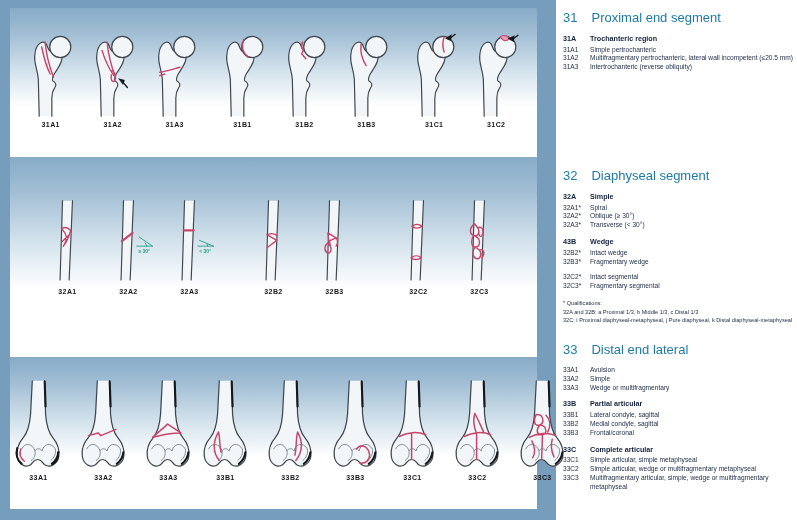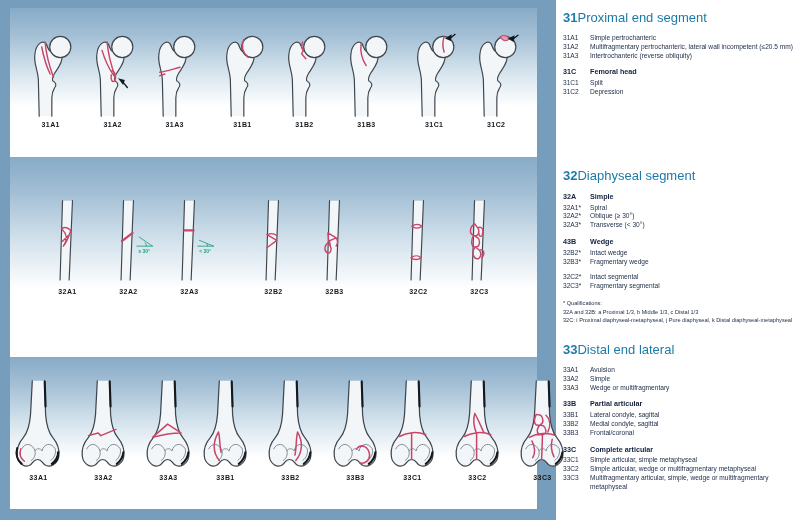--- a/index.html
+++ b/index.html
@@ -38,21 +38,21 @@
   svg .fxfill{fill:#e79db4;stroke:#c84569;stroke-width:1.2;}
   svg .blk{fill:#15181c;stroke:none;}
   svg .blk2{fill:none;stroke:#15181c;stroke-width:2.4;stroke-linecap:round;}
   svg .grn{fill:none;stroke:#2aa184;stroke-width:1.1;stroke-linecap:round;}
   svg .grntext{fill:#2aa184;font:bold 6px "Liberation Sans",sans-serif;}
   
   .info{position:absolute;left:563px;top:0;width:234px;height:520px;}
   .section{position:absolute;left:0;width:234px;}
   .sec0{top:10px;} .sec1{top:168px;} .sec2{top:342px;}
   .sec-heading{font-size:13px;color:#1d7aa8;margin-bottom:9px;white-space:nowrap;}
-  .sec-heading .scode{font-weight:bold;margin-right:0;}
+  .sec-heading .scode{font-weight:normal;margin-right:14px;}
   .group{margin-bottom:7px;}
   .grow{display:flex;line-height:1.34;}
   .gcode{width:27px;flex:none;font-size:6.6px;color:#1c2b45;}
   .gtext{font-size:6.6px;color:#1c2b45;white-space:nowrap;}
   .gtext.wrap{white-space:normal;}
   .ghead{margin-bottom:2px;}
   .ghead .gcode,.ghead .gtext{font-weight:bold;font-size:7.2px;color:#12213d;}
   .footnotes{margin-top:8px;font-size:5.6px;color:#1c2b45;line-height:1.55;white-space:nowrap;}
 </style>
 </head>
@@ -325,45 +325,35 @@
             <div class="figlabel">33C3</div>
           </div>
         </div>
       </div>
   </div>
 </div>
 <div class="info">
     <div class="section sec0">
       <div class="sec-heading"><span class="scode">31</span><span class="stitle">Proximal end segment</span></div>
       <div class="group">
+        <div class="grow ghead">
+          <span class="gcode">31A</span>
+          <span class="gtext">Trochanteric region</span>
+        </div>
         <div class="grow">
           <span class="gcode">31A1</span>
           <span class="gtext">Simple pertrochanteric</span>
         </div>
         <div class="grow">
           <span class="gcode">31A2</span>
           <span class="gtext">Multifragmentary pertrochanteric, lateral wall incompetent (≤20.5 mm)</span>
         </div>
         <div class="grow">
           <span class="gcode">31A3</span>
           <span class="gtext">Intertrochanteric (reverse obliquity)</span>
-        </div>
-      </div>
-      <div class="group">
-        <div class="grow ghead">
-          <span class="gcode">31C</span>
-          <span class="gtext">Femoral head</span>
-        </div>
-        <div class="grow">
-          <span class="gcode">31C1</span>
-          <span class="gtext">Split</span>
-        </div>
-        <div class="grow">
-          <span class="gcode">31C2</span>
-          <span class="gtext">Depression</span>
         </div>
       </div>
     </div>
     <div class="section sec1">
       <div class="sec-heading"><span class="scode">32</span><span class="stitle">Diaphyseal segment</span></div>
       <div class="group">
         <div class="grow ghead">
           <span class="gcode">32A</span>
           <span class="gtext">Simple</span>
         </div>

